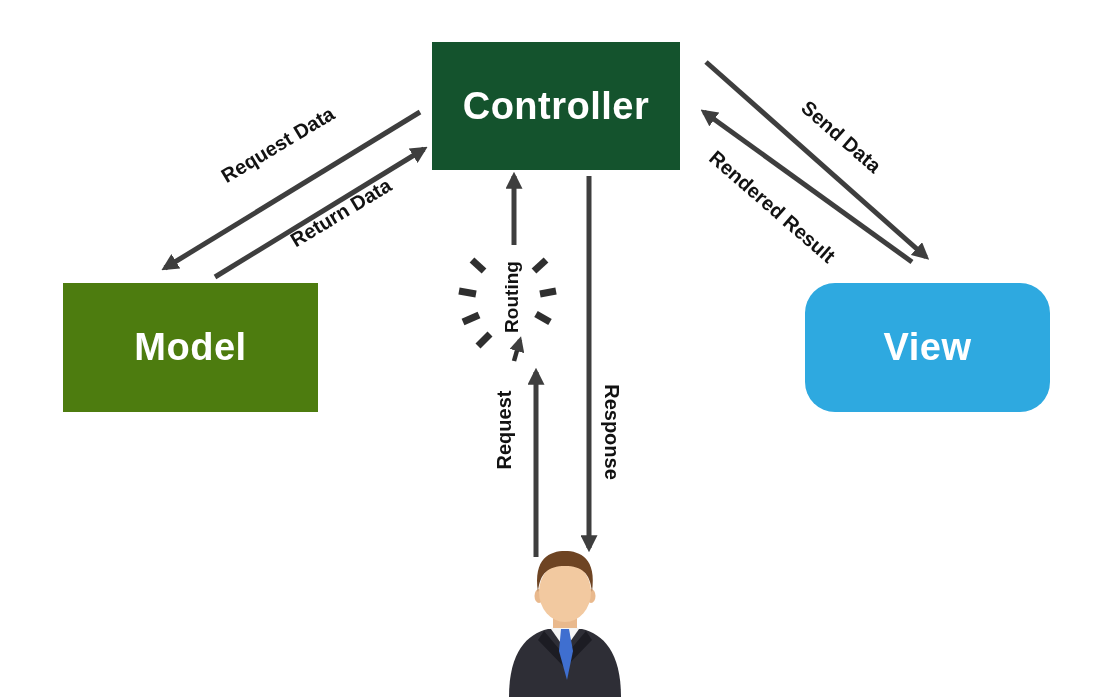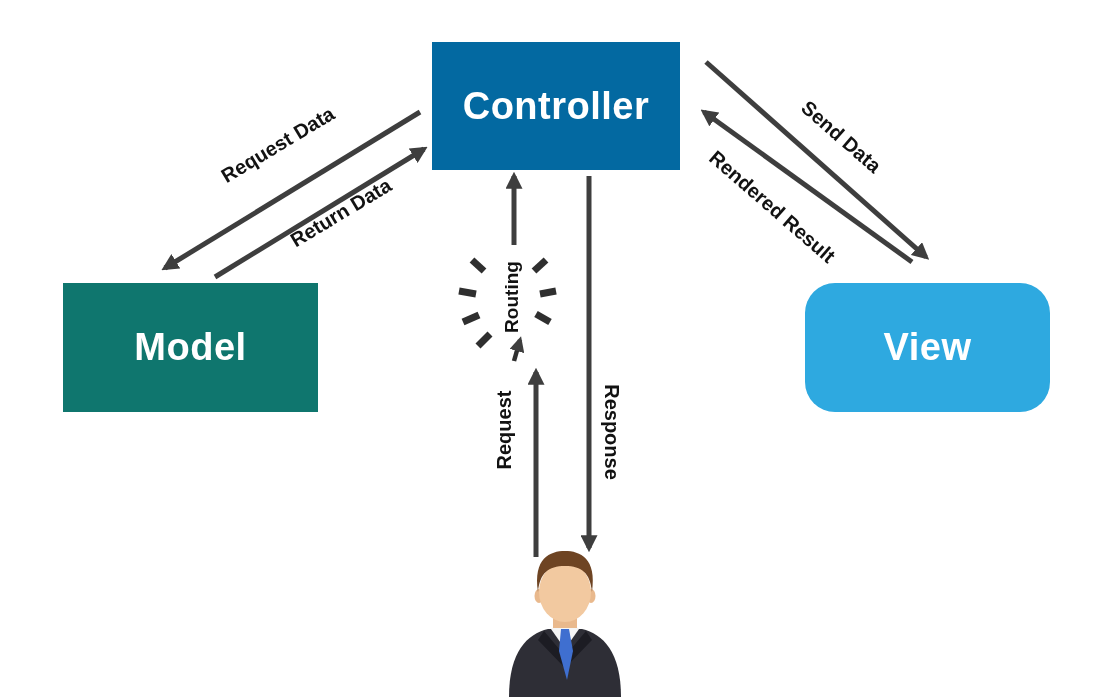--- a/index.html
+++ b/index.html
@@ -15,22 +15,22 @@
   .node {
     position: absolute;
     display: flex;
     align-items: center;
     justify-content: center;
     color: #ffffff;
     font-weight: 700;
     font-size: 38px;
     letter-spacing: 0.5px;
   }
-  .node-controller { left: 432px; top: 42px;  width: 248px; height: 128px; background: #0369a1; }
-  .node-model      { left: 63px;  top: 283px; width: 255px; height: 129px; background: #0f766e; }
+  .node-controller { left: 432px; top: 42px;  width: 248px; height: 128px; background: #14532d; }
+  .node-model      { left: 63px;  top: 283px; width: 255px; height: 129px; background: #4d7c0f; }
   .node-view       { left: 805px; top: 283px; width: 245px; height: 129px; background: #2ea9e0; border-radius: 30px; }
   .elabel {
     position: absolute;
     font-weight: 700;
     font-size: 20px;
     color: #121212;
     white-space: nowrap;
     transform-origin: center center;
   }
   .lbl-request-data    { left: 278px; top: 145px; transform: translate(-50%,-50%) rotate(-31deg); }

